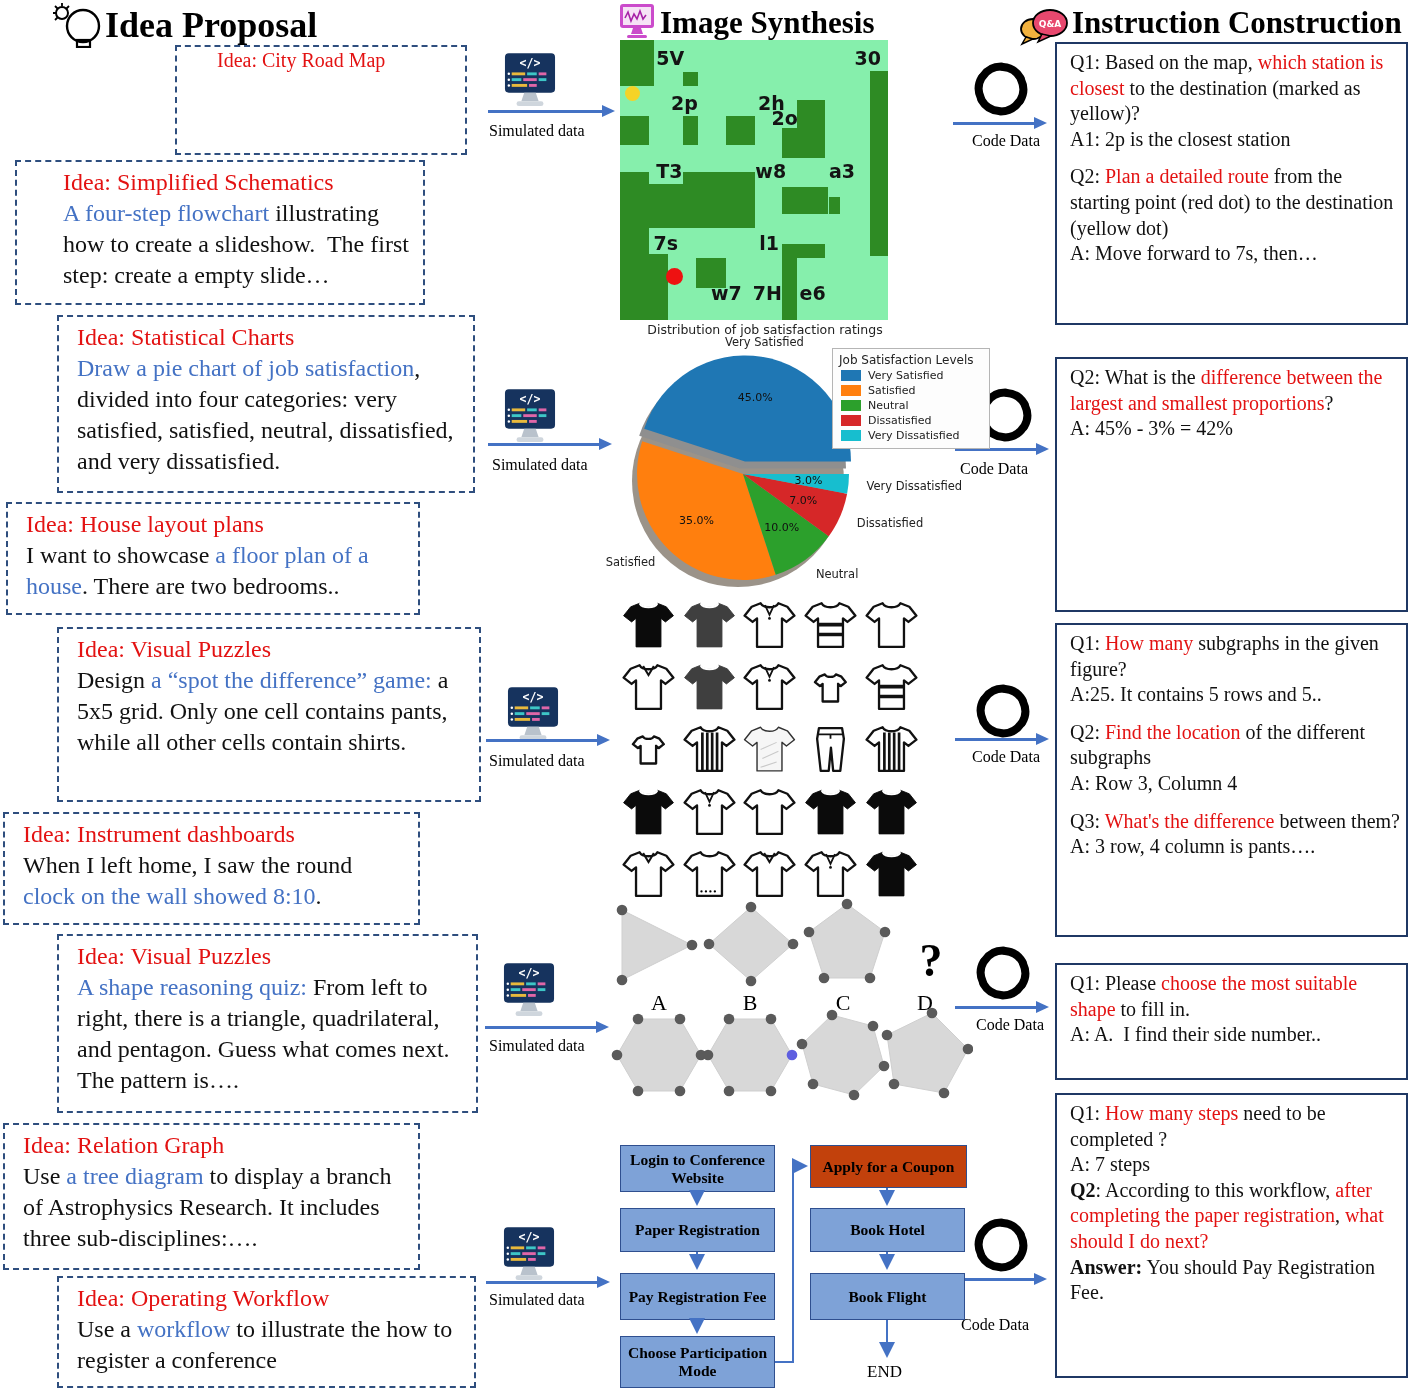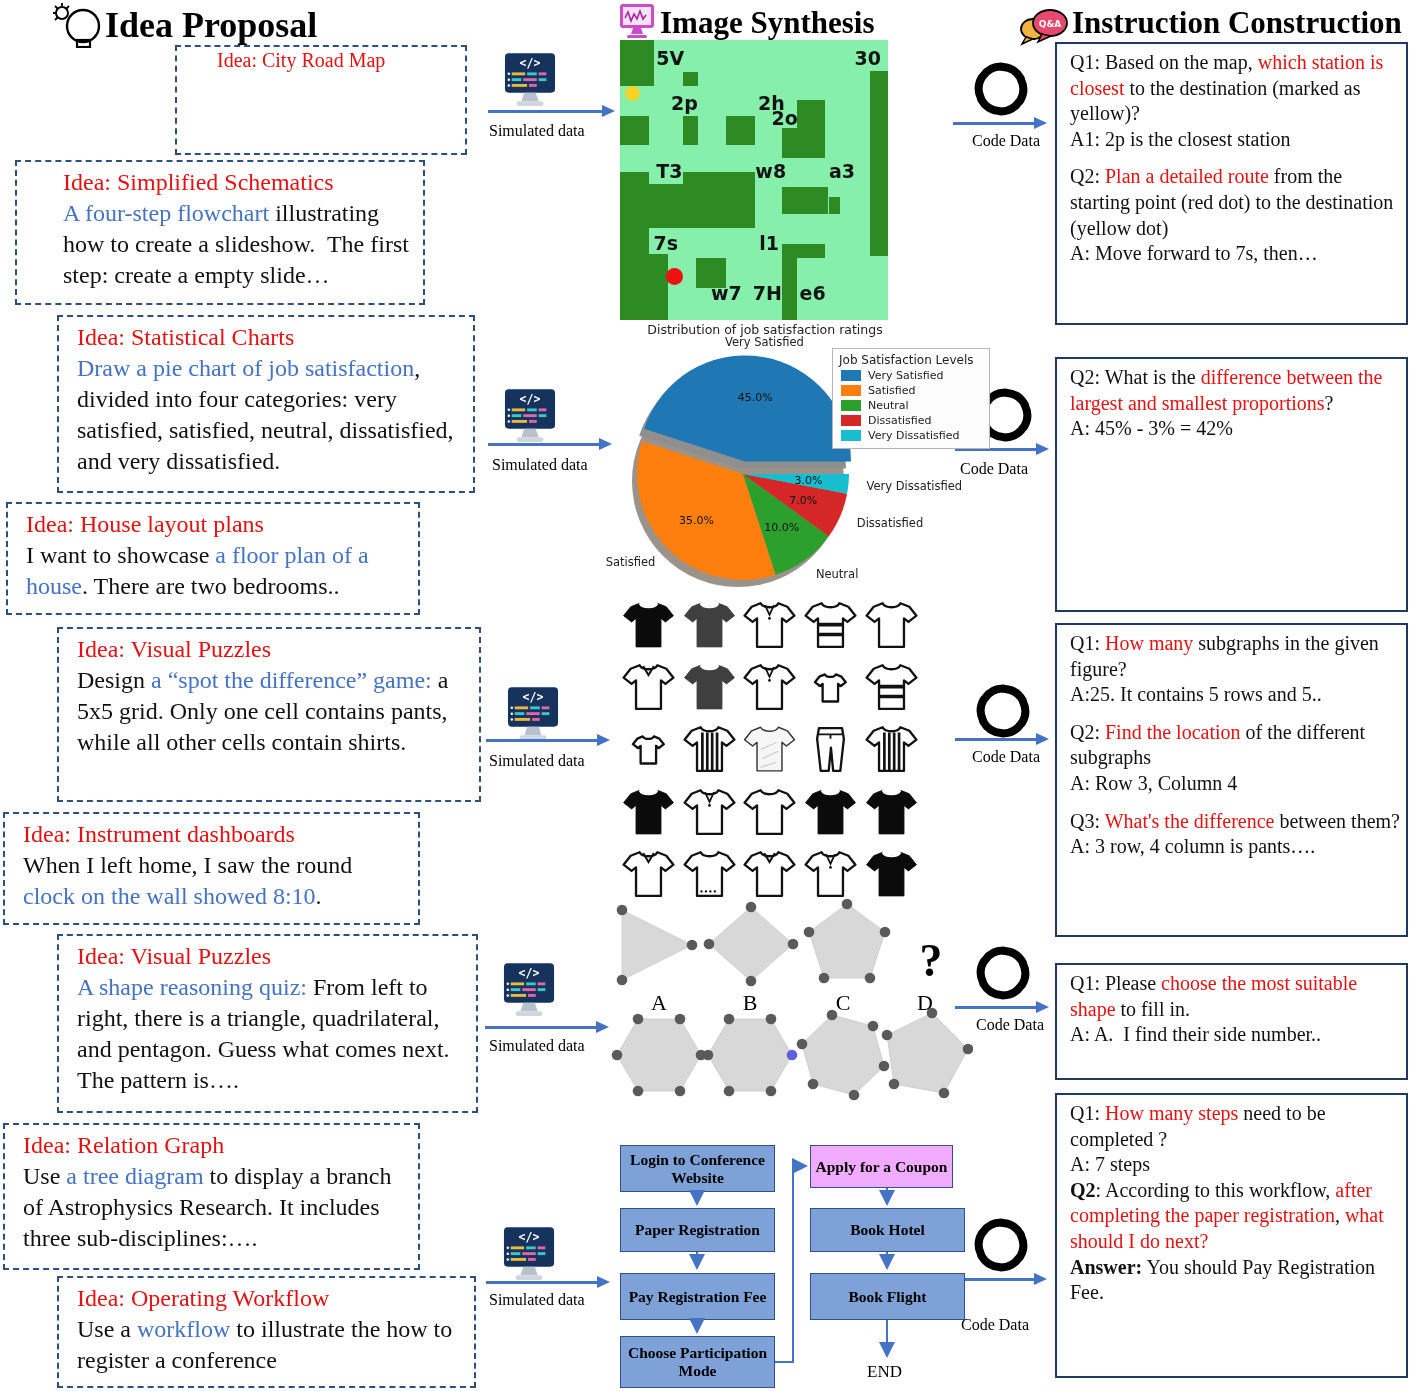--- a/index.html
+++ b/index.html
@@ -583,21 +583,21 @@
         <circle cx="289" cy="137" r="5.3" fill="#5a5a5a"></circle>
         <circle cx="296" cy="186" r="5.3" fill="#5a5a5a"></circle>
         <circle cx="346" cy="195" r="5.3" fill="#5a5a5a"></circle>
         <circle cx="370" cy="151" r="5.3" fill="#5a5a5a"></circle>
       </svg></div>
   <div id="flow">
       <div class="fbox" style="left: 5px; top: 5px; width: 155px; height: 47px; background: rgb(126, 162, 215);">Login to Conference Website</div>
       <div class="fbox" style="left: 5px; top: 68px; width: 155px; height: 44px; background: rgb(126, 162, 215);">Paper Registration</div>
       <div class="fbox" style="left: 5px; top: 133px; width: 155px; height: 47px; background: rgb(126, 162, 215);">Pay Registration Fee</div>
       <div class="fbox" style="left: 5px; top: 196px; width: 155px; height: 52px; background: rgb(126, 162, 215);">Choose Participation Mode</div>
-      <div class="fbox" style="left: 195px; top: 5px; width: 143px; height: 43px; background: #f0abfc;">Apply for a Coupon</div>
+      <div class="fbox" style="left: 195px; top: 5px; width: 157px; height: 43px; background: #c2410c;">Apply for a Coupon</div>
       <div class="fbox" style="left: 195px; top: 68px; width: 155px; height: 44px; background: rgb(126, 162, 215);">Book Hotel</div>
       <div class="fbox" style="left: 195px; top: 133px; width: 155px; height: 47px; background: rgb(126, 162, 215);">Book Flight</div>
       <div class="fend" style="left: 252px; top: 222px;">END</div>
       <svg width="380" height="250" style="position: absolute; left: 0px; top: 0px; pointer-events: none;">
         <defs>
           <marker id="ah" markerWidth="9" markerHeight="9" refX="7" refY="4" orient="auto">
       <path d="M0,0 L8,4 L0,8 Z" fill="#4472c4"></path>
           </marker>
         </defs>
     <g stroke="#4472c4" stroke-width="2" fill="none" marker-end="url(#ah)">

